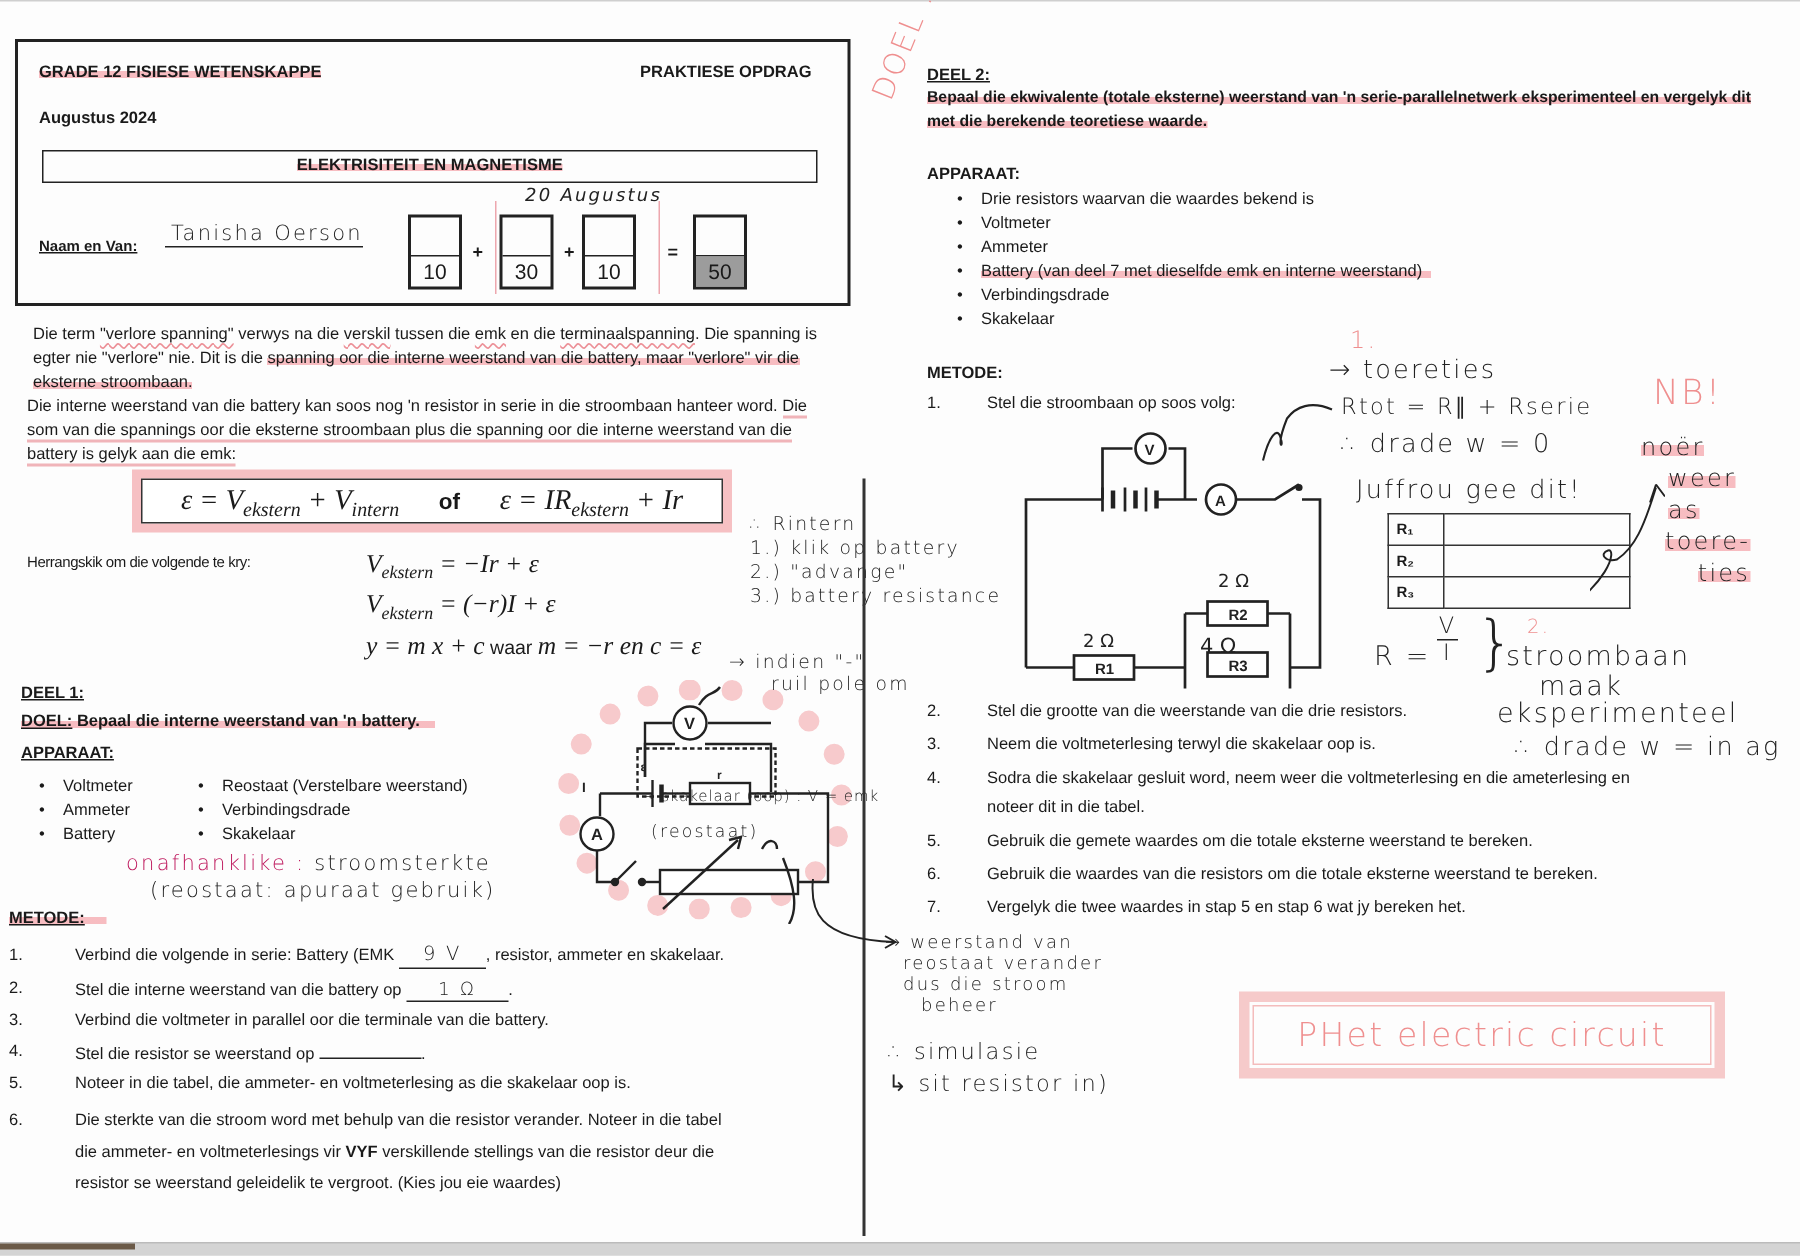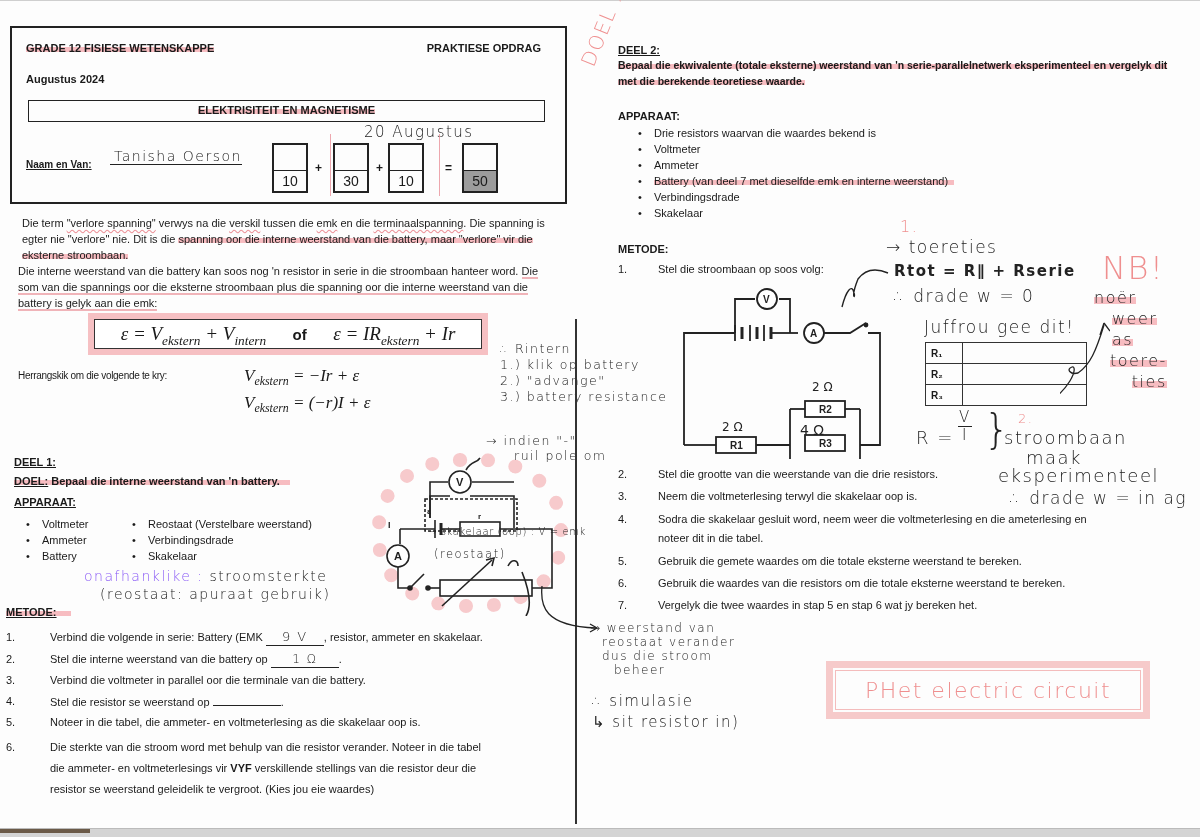--- a/index.html
+++ b/index.html
@@ -57,21 +57,21 @@
 
   <div class="hdr">
     <div class="abs b hl" style="left:14px;top:14px;font-size:11px;">GRADE 12 FISIESE WETENSKAPPE</div>
     <div class="abs b" style="right:24px;top:14px;font-size:11px;">PRAKTIESE OPDRAG</div>
     <div class="abs b" style="left:14px;top:45px;font-size:11px;">Augustus 2024</div>
     <div class="subject-box"><span class="hl">ELEKTRISITEIT EN MAGNETISME</span></div>
 
     <div class="abs b u" style="left:14px;top:131px;font-size:10px;">Naam en Van:</div>
     <div class="abs hand" style="left:98px;top:120px;width:132px;font-size:14px;border-bottom:1px solid #222;padding-left:4px;">Tanisha   Oerson</div>
 
-    <div class="abs hand" style="left:352px;top:95px;font-size:15px;">20 Augustus</div>
+    <div class="abs hand" style="left:338px;top:95px;font-size:12px;font-style:italic;">20 Augustus</div>
     <div class="abs" style="left:318px;top:106px;width:110px;height:62px;border:1.5px solid rgba(230,130,140,0.7);border-top:none;border-bottom:none;"></div>
 
     <div class="markbox" style="left:260px;top:115px;">
         <div class="top"></div>
         <div class="val">10</div>
       </div>
     <div class="op" style="left:303px;top:133px;">+</div>
     <div class="markbox" style="left:321px;top:115px;">
         <div class="top"></div>
         <div class="val">30</div>
@@ -100,36 +100,37 @@
       <span class="math">ε = V</span><sub class="math">ekstern</sub><span class="math"> + V</span><sub class="math">intern</sub>
       &nbsp;&nbsp;&nbsp;&nbsp;<span style="font-family:'Liberation Sans',sans-serif;font-size:15px;font-weight:bold;">of</span>&nbsp;&nbsp;&nbsp;&nbsp;
       <span class="math">ε = IR</span><sub class="math">ekstern</sub><span class="math"> + Ir</span>
     </div>
   </div>
 
   <div class="abs" style="left:18px;top:369px;font-size:10px;letter-spacing:-0.3px;">Herrangskik om die volgende te kry:</div>
   <div class="abs math" style="left:244px;top:364px;font-size:17px;line-height:21px;">
     <div><span>V</span><sub>ekstern</sub><span> = −Ir + ε</span></div>
     <div><span>V</span><sub>ekstern</sub><span> = (−r)I + ε</span></div>
+    <div><span>y = m x + c</span><span style="font-style:normal;font-family:'Liberation Sans',sans-serif;font-size:13px;"> waar </span><span>m = −r en c = ε</span></div>
   </div>
 
   <div class="abs b u" style="left:14px;top:455px;font-size:11px;">DEEL 1:</div>
   <div class="abs b hl" style="left:14px;top:474px;font-size:11px;padding-right:10px;"><span class="u">DOEL:</span><span> Bepaal die interne weerstand van 'n battery.</span></div>
   <div class="abs b u" style="left:14px;top:495px;font-size:11px;">APPARAAT:</div>
   <ul class="bul abs" style="left:20px;top:515px;">
     <li>Voltmeter</li>
     <li>Ammeter</li>
     <li>Battery</li>
   </ul>
   <ul class="bul abs" style="left:126px;top:515px;">
     <li>Reostaat (Verstelbare weerstand)</li>
     <li>Verbindingsdrade</li>
     <li>Skakelaar</li>
   </ul>
-  <div class="abs hand" style="left:84px;top:567px;font-size:14px;"><span class="pink" style="color:#8b5cf6">onafhanklike :</span><span> stroomsterkte</span></div>
+  <div class="abs hand" style="left:84px;top:567px;font-size:14px;"><span class="pink" style="color:#be185d">onafhanklike :</span><span> stroomsterkte</span></div>
   <div class="abs hand" style="left:100px;top:585px;font-size:14px;">(reostaat: apuraat gebruik)</div>
 
   <div class="abs b u hl" style="left:6px;top:605px;font-size:11px;padding-right:14px;">METODE:</div>
 
   <div class="step" style="left:6px;top:628px;width:560px;">
     <span class="n">1.</span>
     <span class="t"><span>Verbind die volgende in serie: Battery (EMK </span><span class="blank hand" style="width:58px;font-size:13px;">9 V</span><span>, resistor, ammeter en skakelaar.</span></span>
   </div>
   <div class="step" style="left:6px;top:650px;width:560px;">
     <span class="n">2.</span>
@@ -286,24 +287,24 @@
   <svg class="abs" style="left:790px;top:432px;" width="70" height="24">
     <rect x="15" y="2" width="40" height="16" fill="#fff" stroke="#222" stroke-width="1.8"></rect>
     <text x="29" y="14" font-family="Liberation Sans, sans-serif" font-size="10" font-weight="bold" fill="#222">R3</text>
   </svg>
   <svg class="abs" style="left:840px;top:268px;" width="50" height="40">
     <path d="M2 38 C6 22 12 14 14 24 C16 30 10 30 18 10 C24 2 34 -2 48 4" stroke="#222" stroke-width="1.4" fill="none"></path>
   </svg>
 
   <div class="abs hand pink" style="left:900px;top:216px;font-size:16px;">1.</div>
   <div class="abs hand" style="left:886px;top:236px;font-size:17px;">→ toereties</div>
-  <div class="abs hand" style="left:894px;top:261px;font-size:15px;font-weight:bold;">Rtot = R∥ + Rserie</div>
+  <div class="abs hand" style="left:894px;top:261px;font-size:15px;">Rtot = R∥ + Rserie</div>
   <div class="abs hand" style="left:894px;top:285px;font-size:17px;">∴ drade  w = 0</div>
-  <div class="abs hand" style="left:924px;top:316px;font-size:17px;">Juffrou gee dit!</div>
-  <div class="abs hand pink" style="left:1102px;top:248px;font-size:32px;">NB!</div>
+  <div class="abs hand" style="left:904px;top:316px;font-size:17px;">Juffrou gee dit!</div>
+  <div class="abs hand pink" style="left:1102px;top:248px;font-size:23px;">NB!</div>
   <div class="abs hand" style="left:1094px;top:286px;font-size:16px;line-height:21px;">
     <div><span class="hl">noër</span></div>
     <div style="padding-left:18px;"><span class="hl">weer</span></div>
     <div style="padding-left:18px;"><span class="hl">as</span></div>
     <div style="padding-left:16px;"><span class="hl">toere-</span></div>
     <div style="padding-left:18px;text-align:right;"><span class="hl">ties</span></div>
   </div>
 
   <table class="rtab">
     <tbody>

